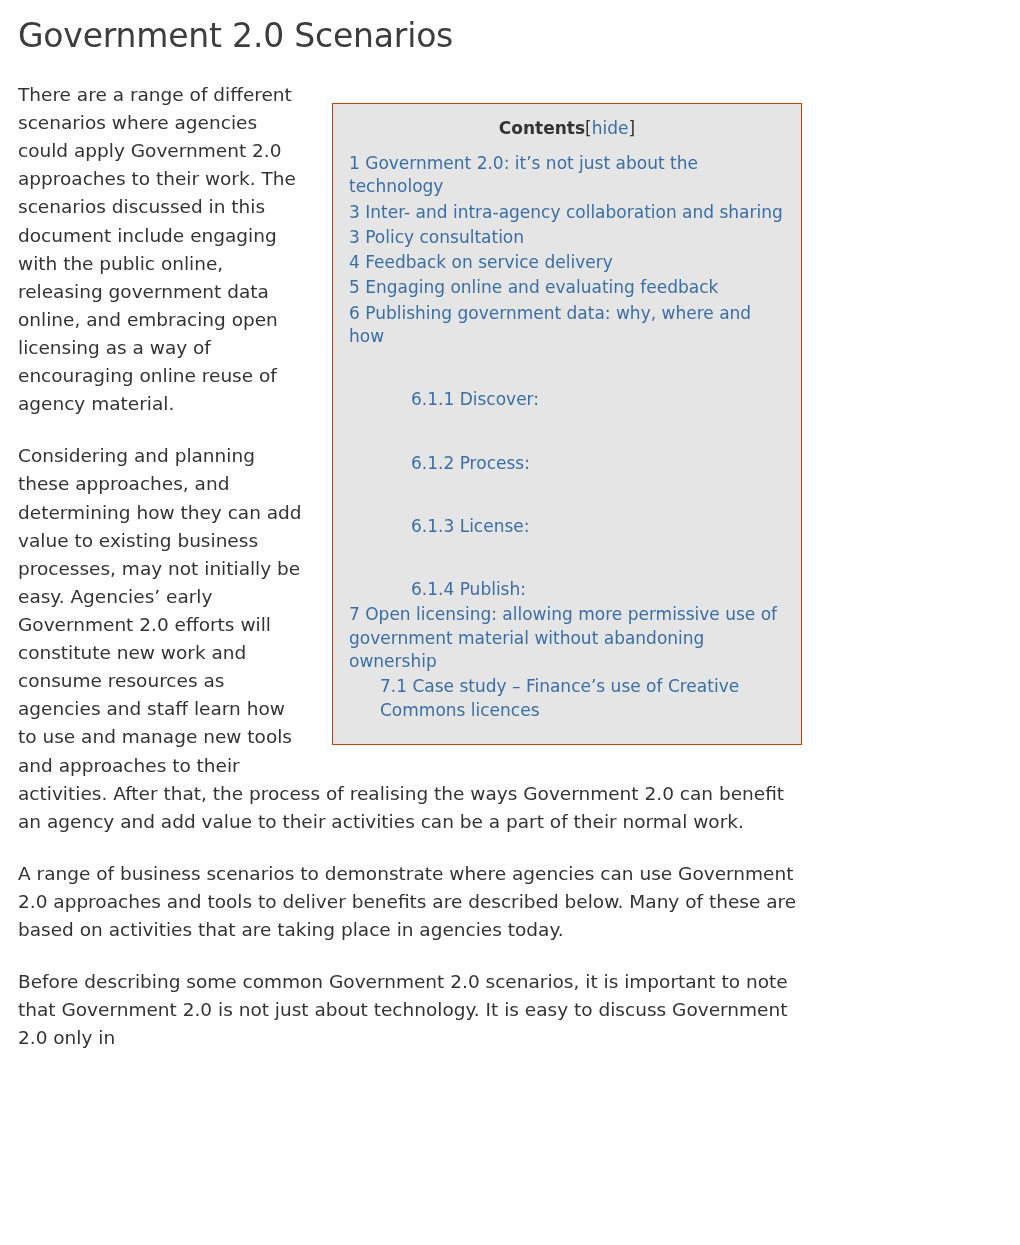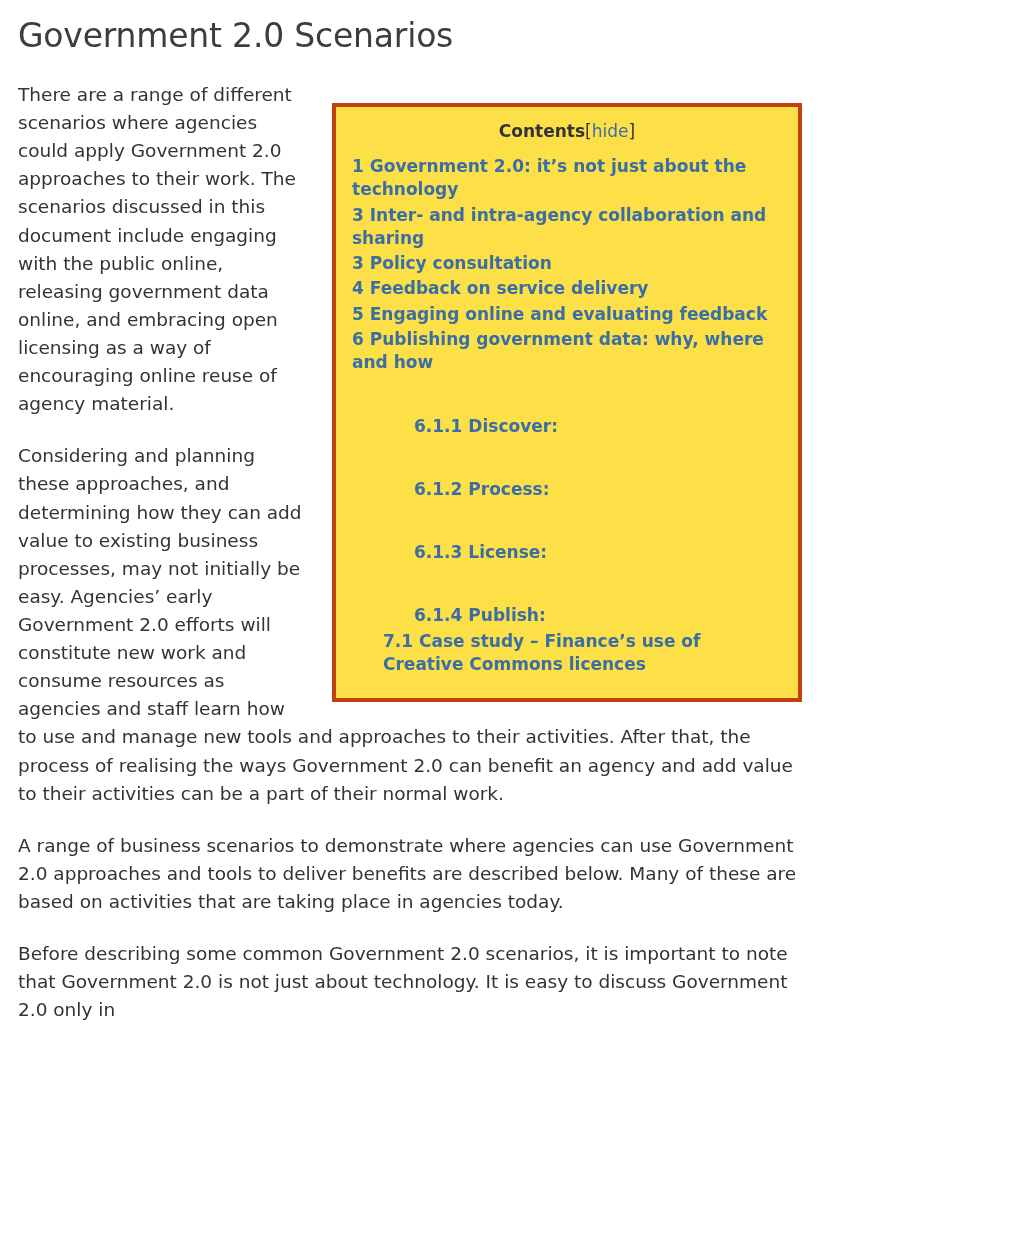--- a/index.html
+++ b/index.html
@@ -32,22 +32,22 @@
     letter-spacing: -0.2px;
   }
   .content {
     padding: 0 18px;
     box-sizing: border-box;
   }
   .toc {
     float: right;
     width: 470px;
     margin: 22px 0 14px 26px;
-    border: 4px solid #c2410c;
-    background: #fde047;
+    border: 1px solid #c2410c;
+    background: #e5e5e5;
     box-sizing: border-box;
     padding: 14px 16px 20px 16px;
   }
   .toc-header {
     text-align: center;
     font-size: 17px;
     color: #333333;
     margin-bottom: 14px;
   }
   .toc-header .toc-title {
@@ -66,21 +66,20 @@
   .toc-list {
     list-style: none;
     margin: 0;
     padding: 0;
   }
   .toc-list li {
     font-size: 17px;
     line-height: 1.37;
     color: #3a6ea5;
     margin: 0 0 2px 0;
-    font-weight: bold;
   }
   .toc-list li.lvl1 { padding-left: 0; }
   .toc-list li.lvl2 { padding-left: 31px; }
   .toc-list li.lvl3 { padding-left: 62px; margin-top: 40px; }
   .toc-link {
     color: #3a6ea5;
     text-decoration: none;
     cursor: pointer;
   }
   p.body-text {
@@ -122,20 +121,21 @@
         <li class="lvl1"><a class="toc-link">1 Government 2.0: it’s not just about the technology</a></li>
         <li class="lvl1"><a class="toc-link">3 Inter- and intra-agency collaboration and sharing</a></li>
         <li class="lvl1"><a class="toc-link">3 Policy consultation</a></li>
         <li class="lvl1"><a class="toc-link">4 Feedback on service delivery</a></li>
         <li class="lvl1"><a class="toc-link">5 Engaging online and evaluating feedback</a></li>
         <li class="lvl1"><a class="toc-link">6 Publishing government data: why, where and how</a></li>
         <li class="lvl3"><a class="toc-link">6.1.1 Discover:</a></li>
         <li class="lvl3"><a class="toc-link">6.1.2 Process:</a></li>
         <li class="lvl3"><a class="toc-link">6.1.3 License:</a></li>
         <li class="lvl3"><a class="toc-link">6.1.4 Publish:</a></li>
+        <li class="lvl1"><a class="toc-link">7 Open licensing: allowing more permissive use of government material without abandoning ownership</a></li>
         <li class="lvl2"><a class="toc-link">7.1 Case study – Finance’s use of Creative Commons licences</a></li>
       </ul>
     </aside>
 
     <p class="body-text first">There are a range of different scenarios where agencies could apply Government 2.0 approaches to their work. The scenarios discussed in this document include engaging with the public online, releasing government data online, and embracing open licensing as a way of encouraging online reuse of agency material.</p>
     <p class="body-text">Considering and planning these approaches, and determining how they can add value to existing business processes, may not initially be easy. Agencies’ early Government 2.0 efforts will constitute new work and consume resources as agencies and staff learn how to use and manage new tools and approaches to their activities. After that, the process of realising the ways Government 2.0 can benefit an agency and add value to their activities can be a part of their normal work.</p>
     <p class="body-text">A range of business scenarios to demonstrate where agencies can use Government 2.0 approaches and tools to deliver benefits are described below. Many of these are based on activities that are taking place in agencies today.</p>
 
 
     <p class="body-text">Before describing some common Government 2.0 scenarios, it is important to note that Government 2.0 is not just about technology. It is easy to discuss Government 2.0 only in</p>

